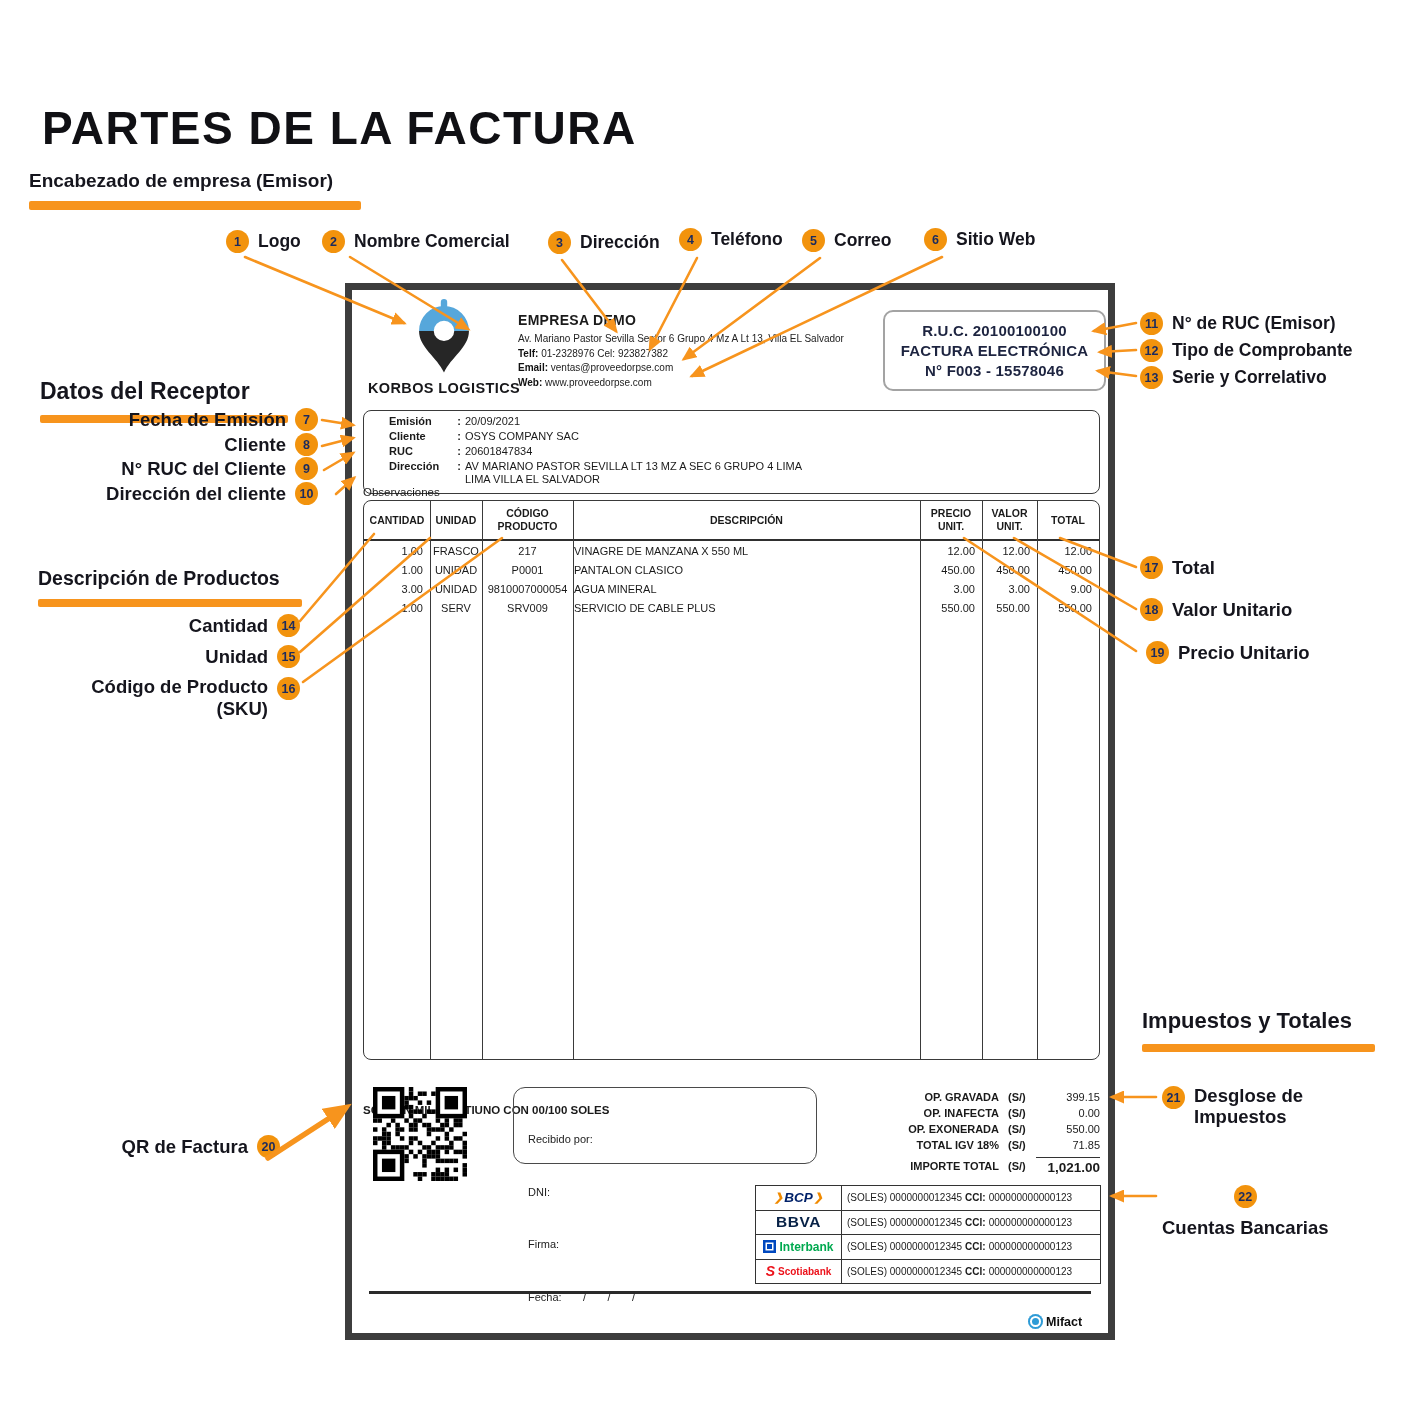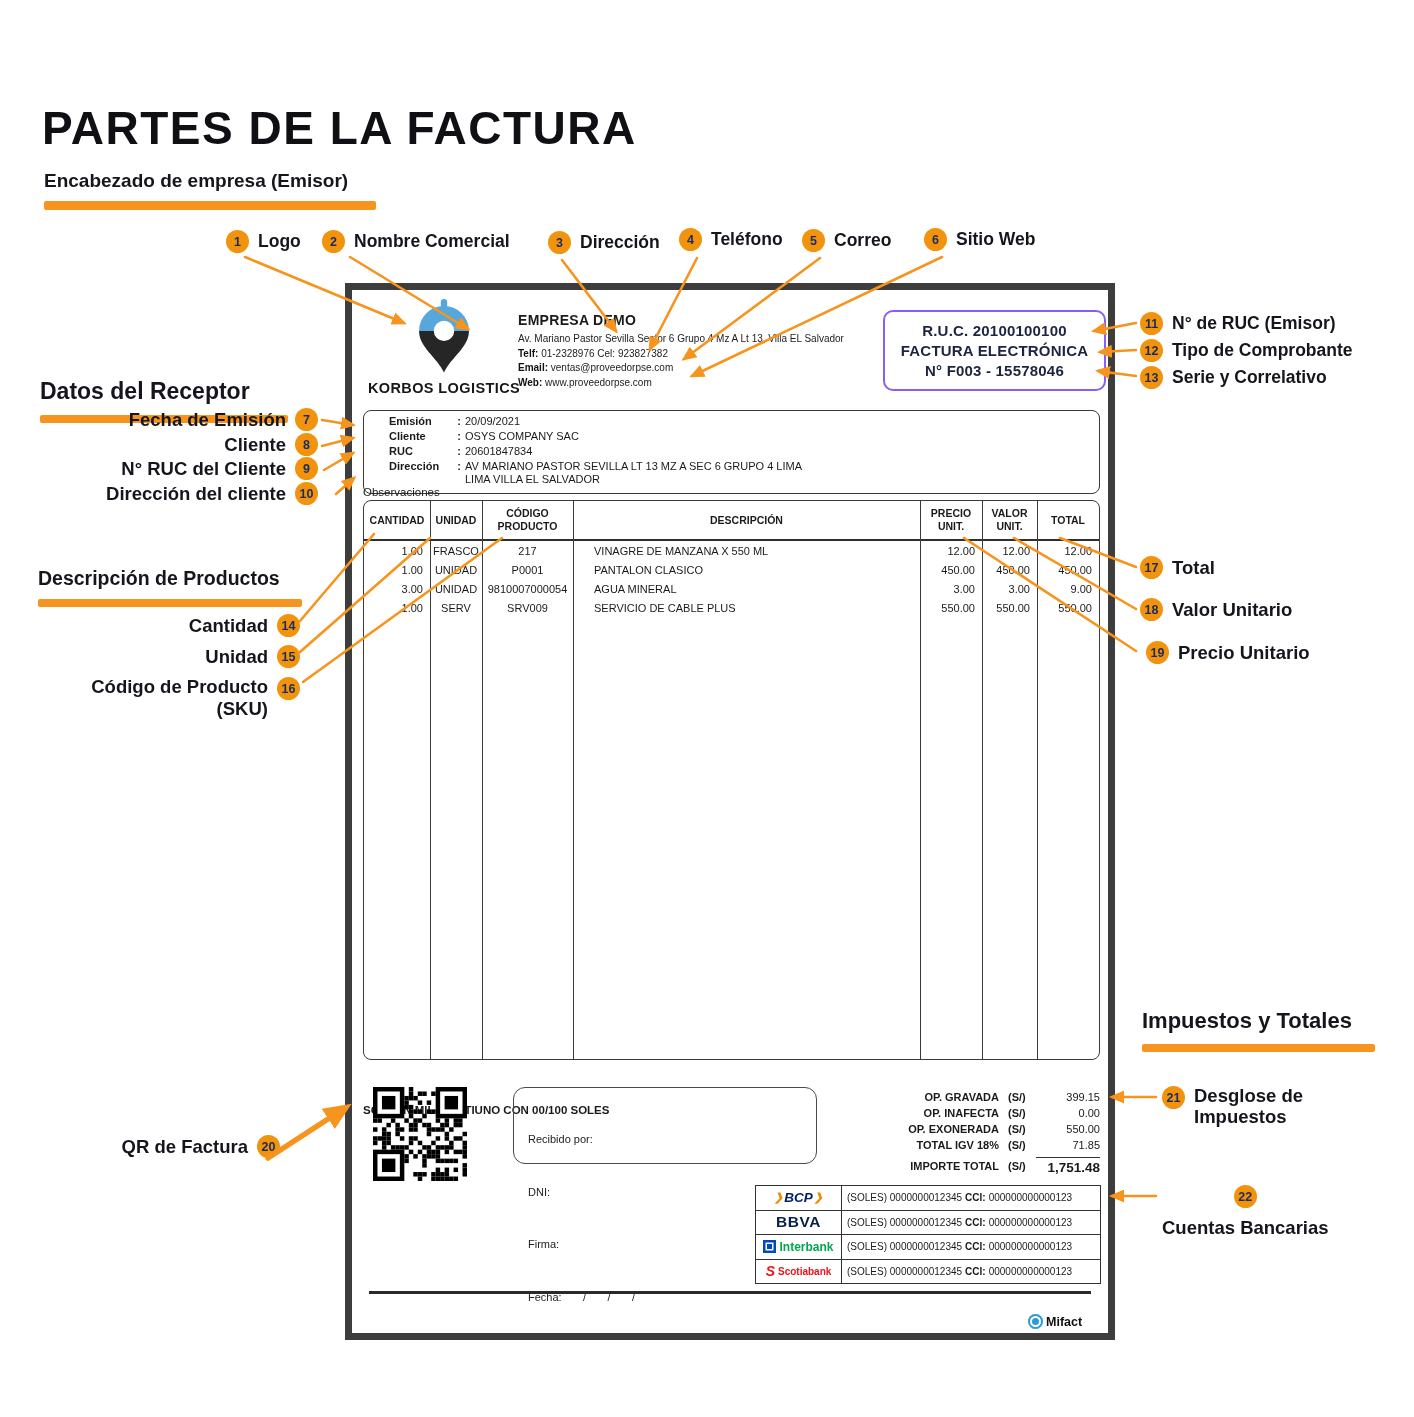--- a/index.html
+++ b/index.html
@@ -27,42 +27,42 @@
 
   
   .invoice{left:345px;top:283px;width:770px;height:1057px;background:#fff;
            border:7px solid #3D3D3D;box-sizing:border-box;color:#1a1a1a;}
   .inv-logo{left:14px;top:8px;width:156px;text-align:center;}
   .korbos{font-size:14.5px;font-weight:bold;letter-spacing:.4px;color:#17171a;margin-top:2px;}
   .inv-company{left:166px;top:22px;width:372px;}
   .co-name{font-size:14px;font-weight:bold;letter-spacing:.3px;margin-bottom:4px;}
   .co-line{font-size:10px;line-height:14.5px;white-space:nowrap;color:#222;}
   .co-line b{color:#111;}
-  .ruc-box{left:531px;top:20px;width:219px;height:77px;border:2px solid #8b5cf6;border-radius:10px;
+  .ruc-box{left:531px;top:20px;width:219px;height:77px;border:2px solid #a3a3a3;border-radius:10px;
            display:flex;flex-direction:column;align-items:center;justify-content:center;gap:3px;
            font-weight:bold;font-size:15px;color:#1D2440;letter-spacing:.2px;}
   .client-box{left:11px;top:120px;width:737px;height:84px;border:1.5px solid #3a3a3a;border-radius:8px;
               box-sizing:border-box;padding:3px 25px;}
   .crow{display:flex;font-size:11px;line-height:15px;}
   .crow .clabel{width:64px;font-weight:bold;}
   .crow .csep{width:12px;font-weight:bold;text-align:center;}
   .crow .cval{white-space:pre-line;}
   .crow.dir{line-height:13px;margin-top:1px;}
   .obs-label{left:11px;top:196px;font-size:11.5px;font-weight:normal;}
   .inv-table{left:11px;top:210px;width:737px;height:560px;border:1.5px solid #3a3a3a;border-radius:8px;
              box-sizing:border-box;overflow:hidden;}
   .t-head,.t-row{display:grid;grid-template-columns:66px 52px 91px 347px 62px 55px auto;}
   .t-head{height:38px;border-bottom:2px solid #2f2f2f;align-items:center;text-align:center;
           font-size:10.5px;font-weight:bold;line-height:1.2;white-space:pre-line;}
   .t-row{height:19px;align-items:center;font-size:11px;}
   .t-row:first-of-type{margin-top:3px;}
   .cell{overflow:hidden;}
   .ar{text-align:right;padding-right:7px;}
   .ac{text-align:center;}
-  .al{text-align:left;padding-left:21px;}
+  .al{text-align:left;padding-left:1px;}
   .vline{position:absolute;top:0;bottom:0;width:1.2px;background:#3a3a3a;}
   .amount-words{left:11px;top:774px;font-size:11.5px;font-weight:bold;margin-top:40px;}
   .qr-wrap{left:21px;top:797px;width:94px;height:94px;}
   .received-box{left:161px;top:797px;width:304px;height:77px;border:1.5px solid #4a4a4a;border-radius:12px;
                 box-sizing:border-box;padding:8px 14px;font-size:11px;color:#222;white-space:pre;line-height:17.5px;}
   .totals{right:8px;top:799px;width:252px;}
   .trow{display:flex;align-items:center;height:16px;font-size:11px;}
   .trow .tlabel{flex:1;text-align:right;font-weight:bold;}
   .trow .tcur{width:28px;font-weight:bold;padding-left:9px;}
   .trow .tval{width:64px;text-align:right;}
@@ -84,21 +84,21 @@
   .foot-rule{left:17px;top:1001px;width:722px;height:2.5px;background:#2a2a2a;}
   .foot-text{left:0;top:1008px;width:756px;text-align:center;font-size:10.5px;color:#222;}
   .mifact{left:676px;top:1024px;display:flex;align-items:center;gap:3px;font-size:12.5px;font-weight:bold;color:#101010;}
   .mifact-icon{width:15px;height:15px;border-radius:50%;background:#2E9BD6;box-shadow:inset 0 0 0 2px #2E9BD6, inset 0 0 0 4px #fff;}
 </style>
 </head>
 <body>
 
 <h1 class="abs page-title">PARTES DE LA FACTURA</h1>
 
-<div class="abs" style="left:44px;top:170px;">
+<div class="abs" style="left:29px;top:170px;">
   <div class="sec-title" style="font-size:19px;">Encabezado de empresa (Emisor)</div>
   <div class="underline" style="width:332px;height:9px;margin-top:9px;"></div>
 </div>
 
 <div class="abs" style="left:40px;top:352px;margin-top:26px;">
   <div class="sec-title" style="font-size:23px;">Datos del Receptor</div>
   <div class="underline" style="width:248px;height:8px;margin-top:10px;"></div>
 </div>
 
 <div class="abs" style="left:38px;top:567px;">
@@ -508,21 +508,21 @@
       <span class="tval">550.00</span>
     </div>
     <div class="trow">
       <span class="tlabel">TOTAL IGV 18%</span>
       <span class="tcur">(S/)</span>
       <span class="tval">71.85</span>
     </div>
     <div class="trow grand">
       <span class="tlabel">IMPORTE TOTAL</span>
       <span class="tcur">(S/)</span>
-      <span class="tval">1,751.48</span>
+      <span class="tval">1,021.00</span>
     </div>
   </div>
 
   <div class="abs banks">
     <div class="bank-row">
       <div class="bank-logo">
         <span class="bcp">
             <span class="chev">❯</span>
             <span>BCP</span>
             <span class="chev">❯</span>

